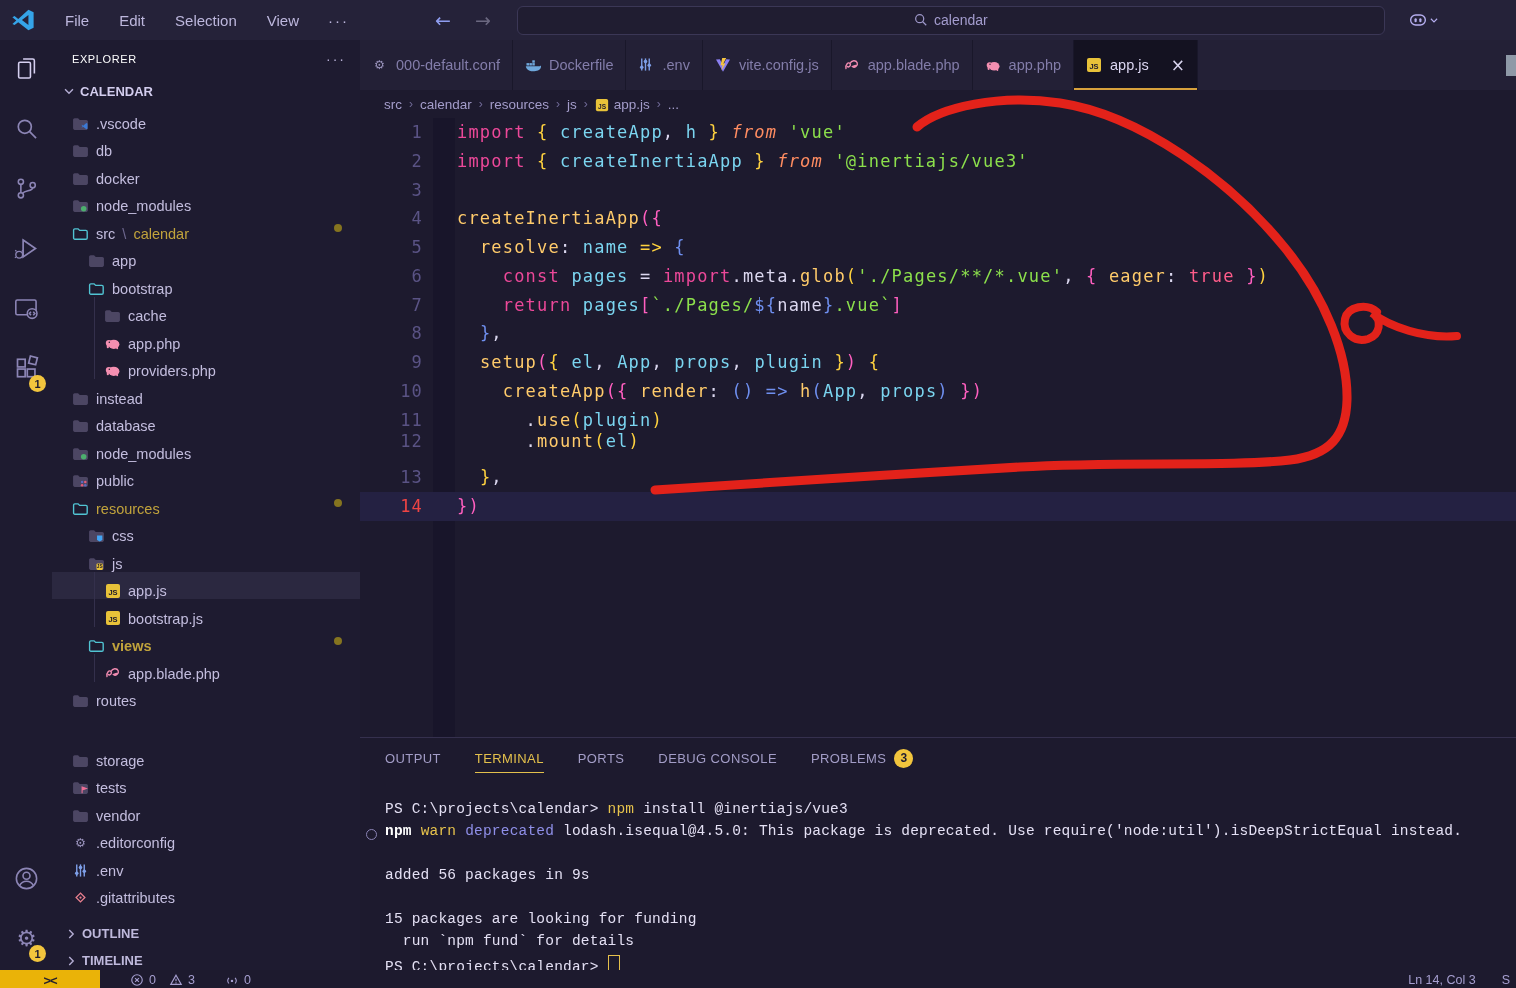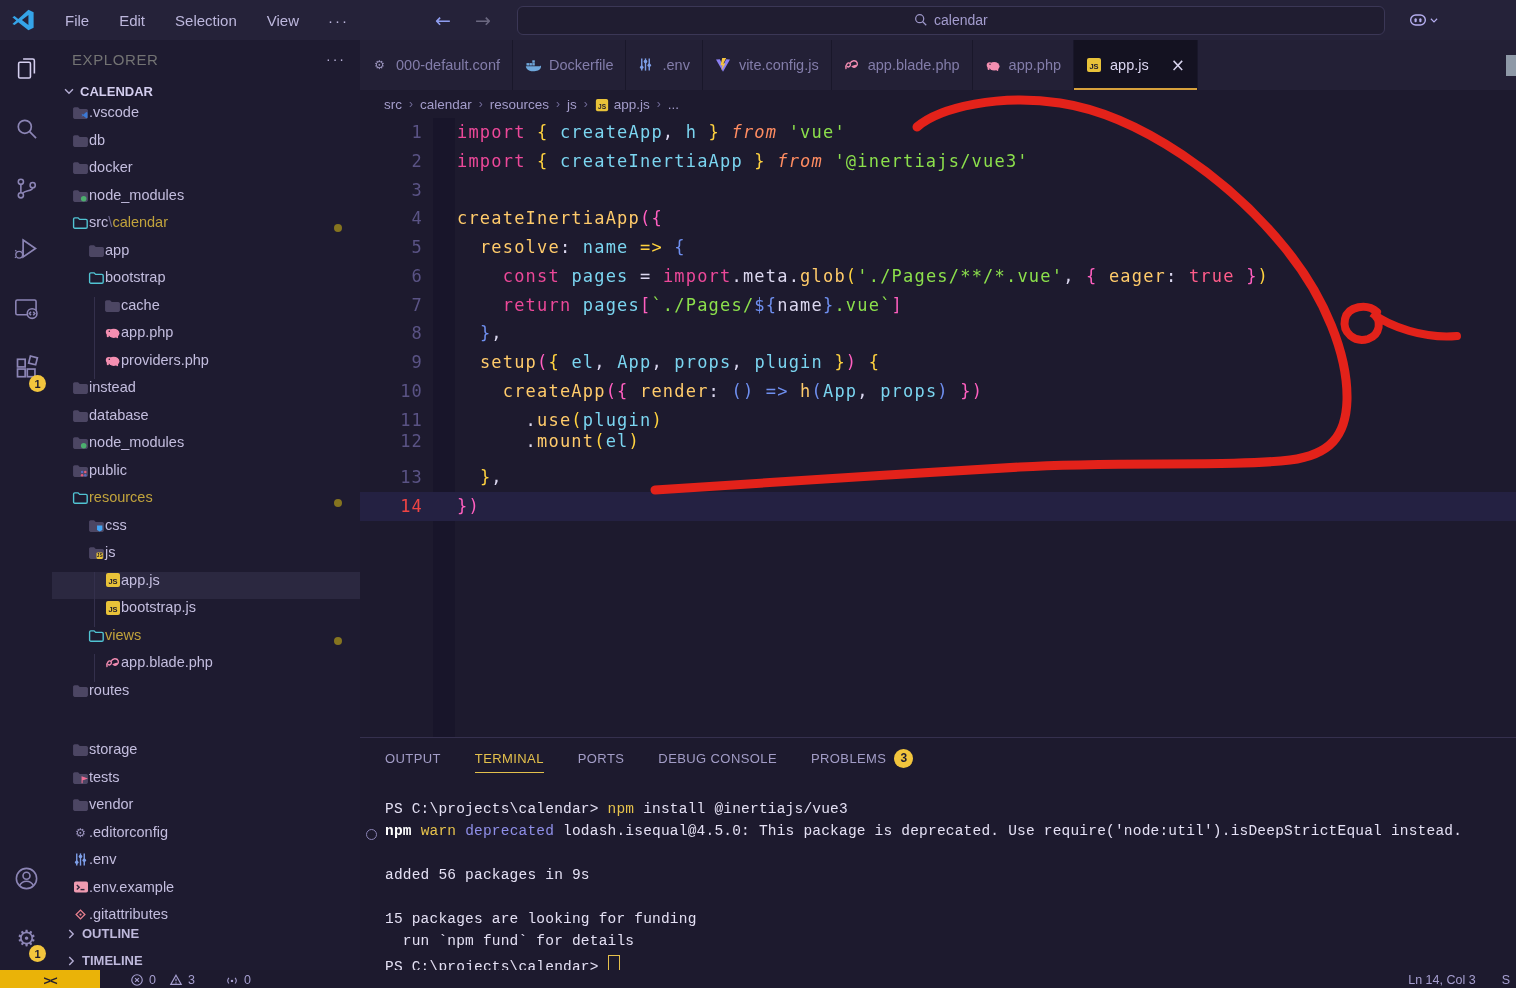--- a/index.html
+++ b/index.html
@@ -25,25 +25,25 @@
   .act-item{position:relative;width:52px;height:60px;display:flex;align-items:center;justify-content:center;color:#8c85b5;}
   .act-item.active{color:#d6d0f0;}
   .act-spacer{flex:1;}
   .act-badge{position:absolute;right:6px;bottom:8px;width:17px;height:17px;border-radius:50%;
      background:#f2c53d;color:#201d31;font-size:11px;font-weight:bold;display:flex;align-items:center;justify-content:center;}
   .act-item svg{width:27px;height:27px;}
 
   
   #sidebar{left:52px;top:40px;width:308px;height:930px;background:#1e1b30;overflow:hidden;}
   #explorer-header{height:38px;display:flex;align-items:center;padding:0 14px 0 20px;}
-  #explorer-title{font-size:15px;letter-spacing:.6px;color:#737373;flex:1;}
+  #explorer-title{font-size:11px;letter-spacing:.6px;color:#ffffff;flex:1;}
   #explorer-more{color:#b5aed4;letter-spacing:2px;font-size:14px;}
   #section-header{height:26px;display:flex;align-items:center;font-weight:bold;font-size:13px;color:#d3cdee;gap:4px;padding-left:10px;}
   .chev{width:14px;height:14px;stroke:#b5aed4;fill:none;stroke-width:1.6;}
-  .tree-row{position:relative;height:27.5px;display:flex;align-items:flex-start;font-size:14.5px;color:#c3bdde;}
+  .tree-row{position:relative;height:27.5px;display:flex;align-items:flex-end;font-size:14.5px;color:#c3bdde;gap:7px;}
   .tree-row.selected{background:#2b2840;}
   .tree-row .fi{width:17px;height:17px;flex:0 0 17px;display:inline-flex;align-items:center;justify-content:center;}
   .tree-row .dot{position:absolute;right:18px;top:10px;width:8px;height:8px;border-radius:50%;background:#85741f;}
   .tree-row .guide{position:absolute;left:42px;top:0;bottom:0;width:1px;background:#34304c;}
   .lbl-gold{color:#c1a33c;}
   .lbl-dim{color:#6f6990;}
   .bottom-sections{position:absolute;left:52px;top:920px;width:308px;}
   .bottom-sec{height:27px;display:flex;align-items:center;gap:4px;padding-left:12px;font-weight:bold;font-size:13px;color:#bfb9dc;}
 
   
@@ -390,21 +390,21 @@
       <div class="tree-row" style="padding-left: 52px;">
         <span class="guide"></span>
         <span class="fi">
           <svg viewBox="0 0 16 16" width="16" height="16">
             <rect x="1" y="1" width="14" height="14" rx="2" fill="#e8c239"></rect>
             <text x="8" y="12" font-size="7.5" font-weight="bold" text-anchor="middle" fill="#1d1a2b" font-family="Liberation Sans">JS</text>
           </svg>
         </span>
         <span>bootstrap.js</span>
       </div>
-      <div class="tree-row" style="padding-left: 36px;">
+      <div class="tree-row" style="padding-left: 36px; font-weight: bold;">
         <span class="fi">
           <svg viewBox="0 0 16 16" width="17" height="17">
             <path d="M1.5 4.8C1.5 4.1 2 3.6 2.7 3.6h3l1.5 1.5h5.9c.7 0 1.2.5 1.2 1.2v5.9c0 .7-.5 1.2-1.2 1.2H2.7c-.7 0-1.2-.5-1.2-1.2z" fill="none" stroke="#51c4d3" stroke-width="1.3"></path>
           </svg>
         </span>
         <span class="lbl-gold">views</span>
         <span class="dot"></span>
       </div>
       <div class="tree-row" style="padding-left: 52px;">
         <span class="guide"></span>
@@ -465,30 +465,20 @@
               <line x1="12" y1="1.5" x2="12" y2="14.5"></line>
             </g>
             <g fill="#7e9fe8">
               <circle cx="4" cy="11" r="1.9"></circle>
               <circle cx="8" cy="4.8" r="1.9"></circle>
               <circle cx="12" cy="8.8" r="1.9"></circle>
             </g>
           </svg>
         </span>
         <span>.env</span>
-      </div>
-      <div class="tree-row" style="padding-left: 20px;">
-        <span class="fi">
-          <svg viewBox="0 0 16 16" width="16" height="16">
-            <rect x="1" y="2.5" width="14" height="11" rx="1.8" fill="#ef9bb1"></rect>
-            <path d="M3.8 6 6.2 8.2 3.8 10.4" fill="none" stroke="#30263a" stroke-width="1.4"></path>
-            <line x1="7.5" y1="10.6" x2="11.5" y2="10.6" stroke="#30263a" stroke-width="1.4"></line>
-          </svg>
-        </span>
-        <span>.env.example</span>
       </div>
       <div class="tree-row" style="padding-left: 20px;">
         <span class="fi">
           <svg viewBox="0 0 16 16" width="15" height="15">
             <rect x="4.7" y="4.7" width="6.6" height="6.6" transform="rotate(45 8 8)" fill="none" stroke="#e87f8e" stroke-width="1.4"></rect>
             <circle cx="8" cy="8" r="1.2" fill="#e87f8e"></circle>
           </svg>
         </span>
         <span>.gitattributes</span>
       </div>

